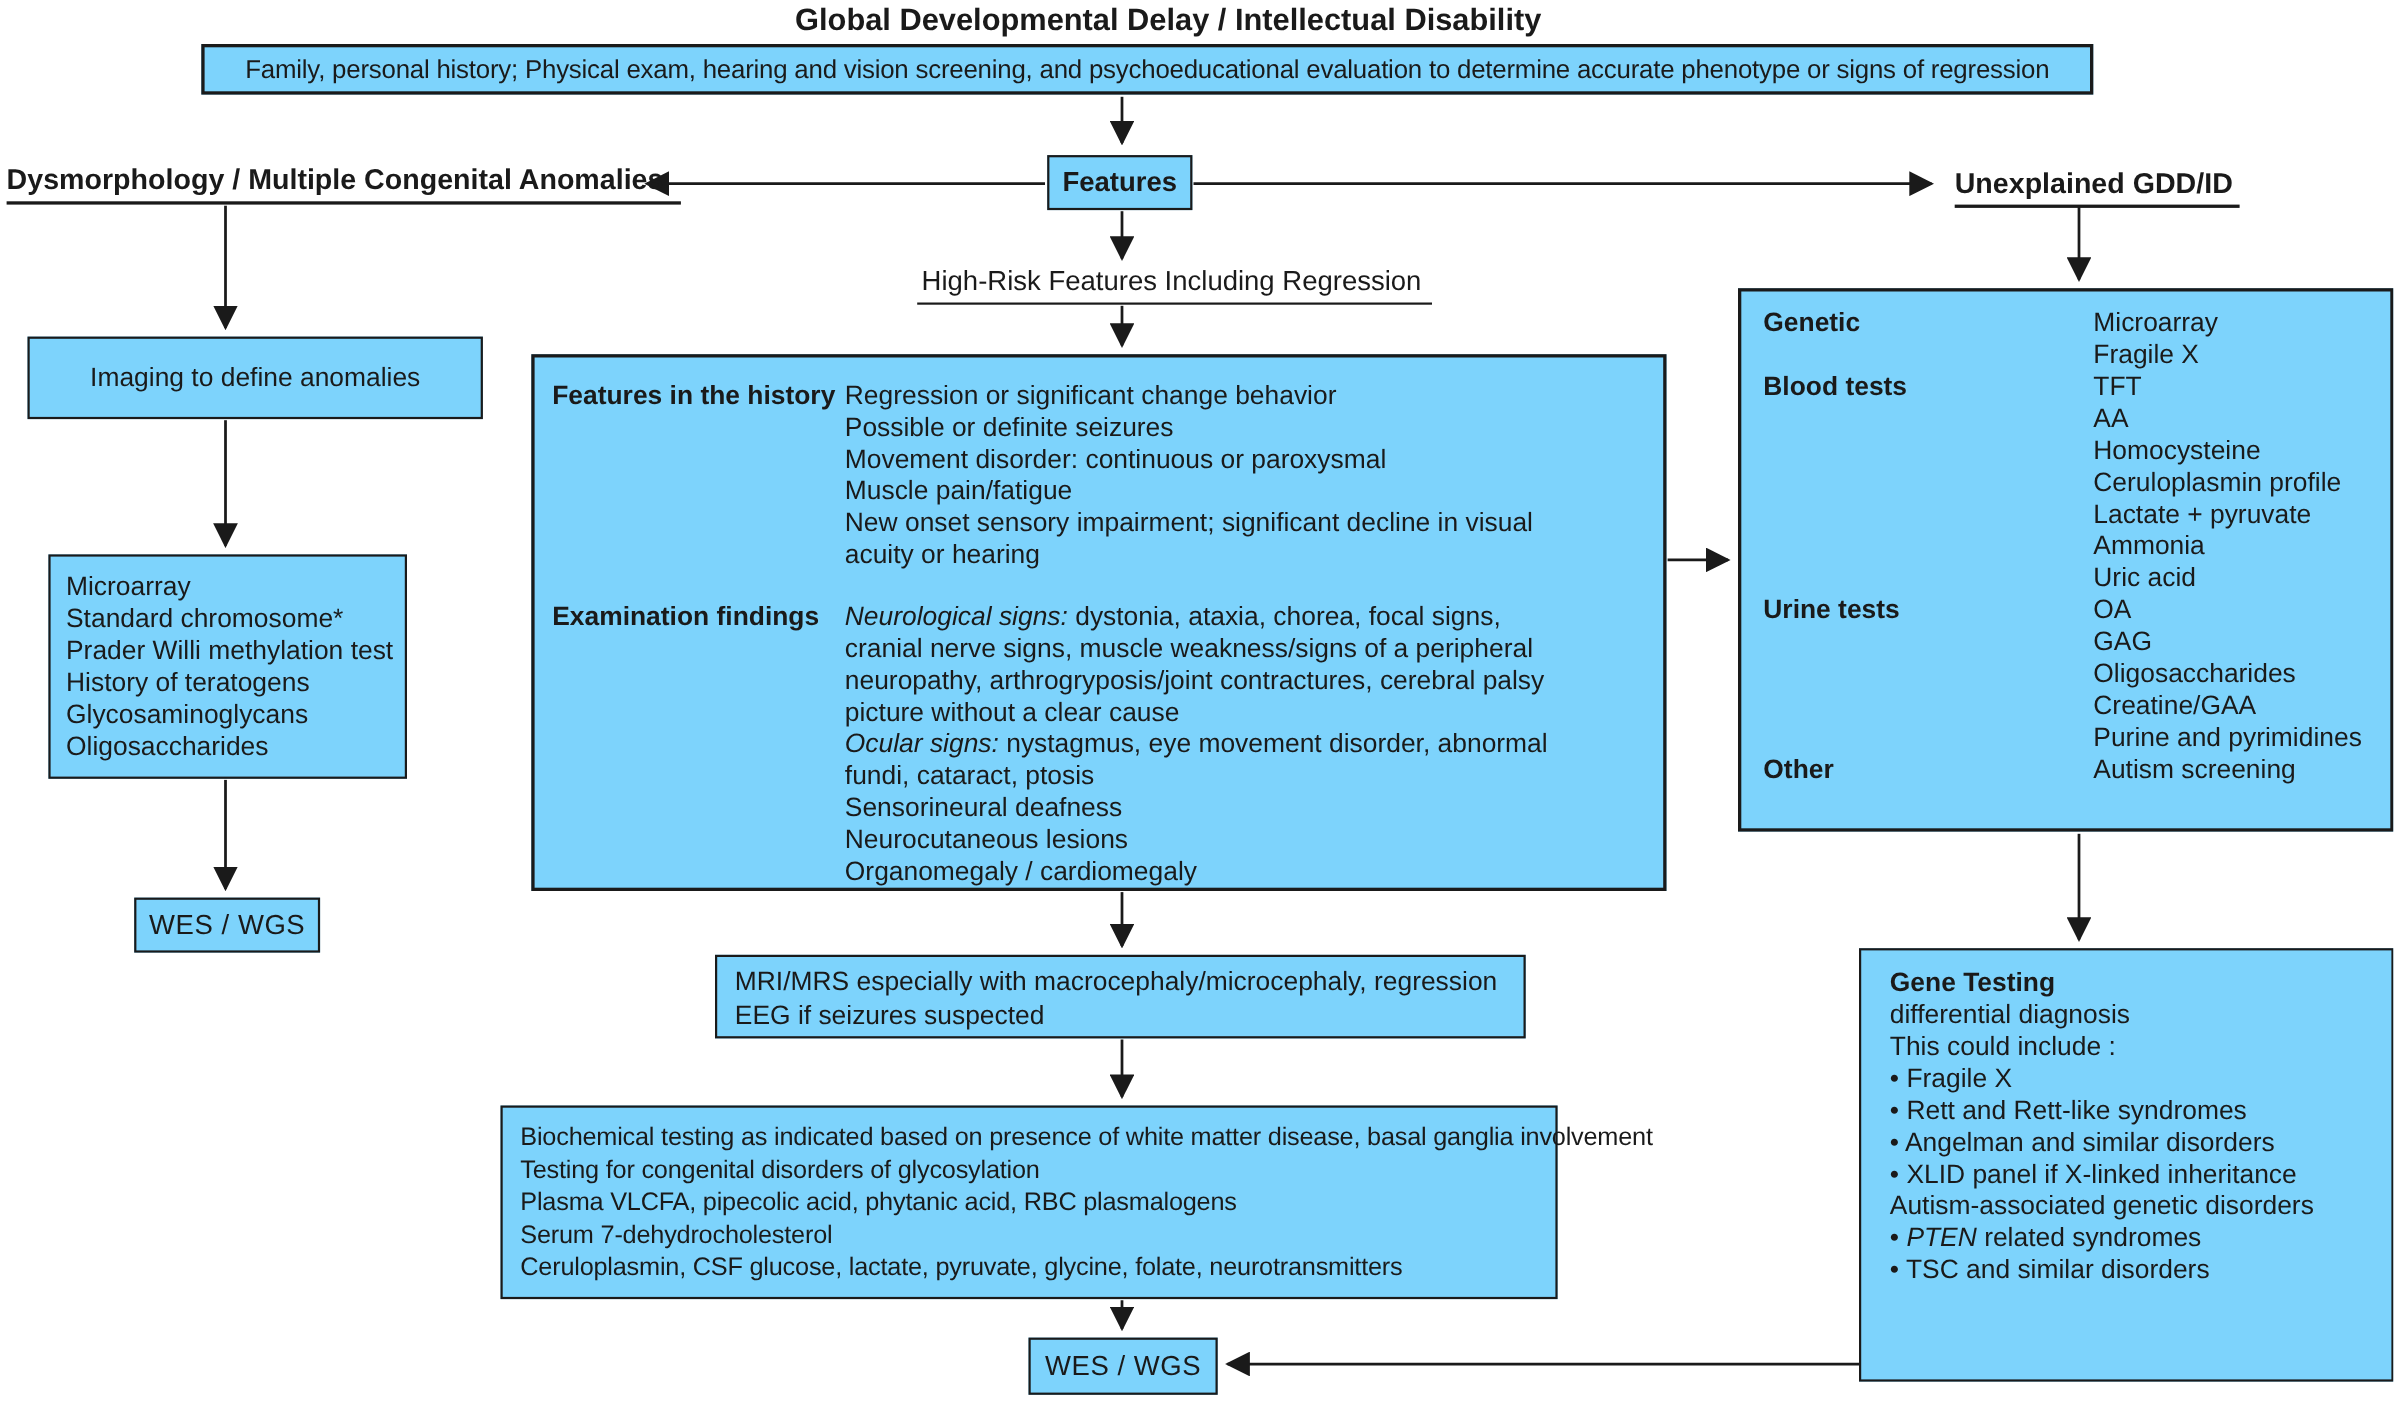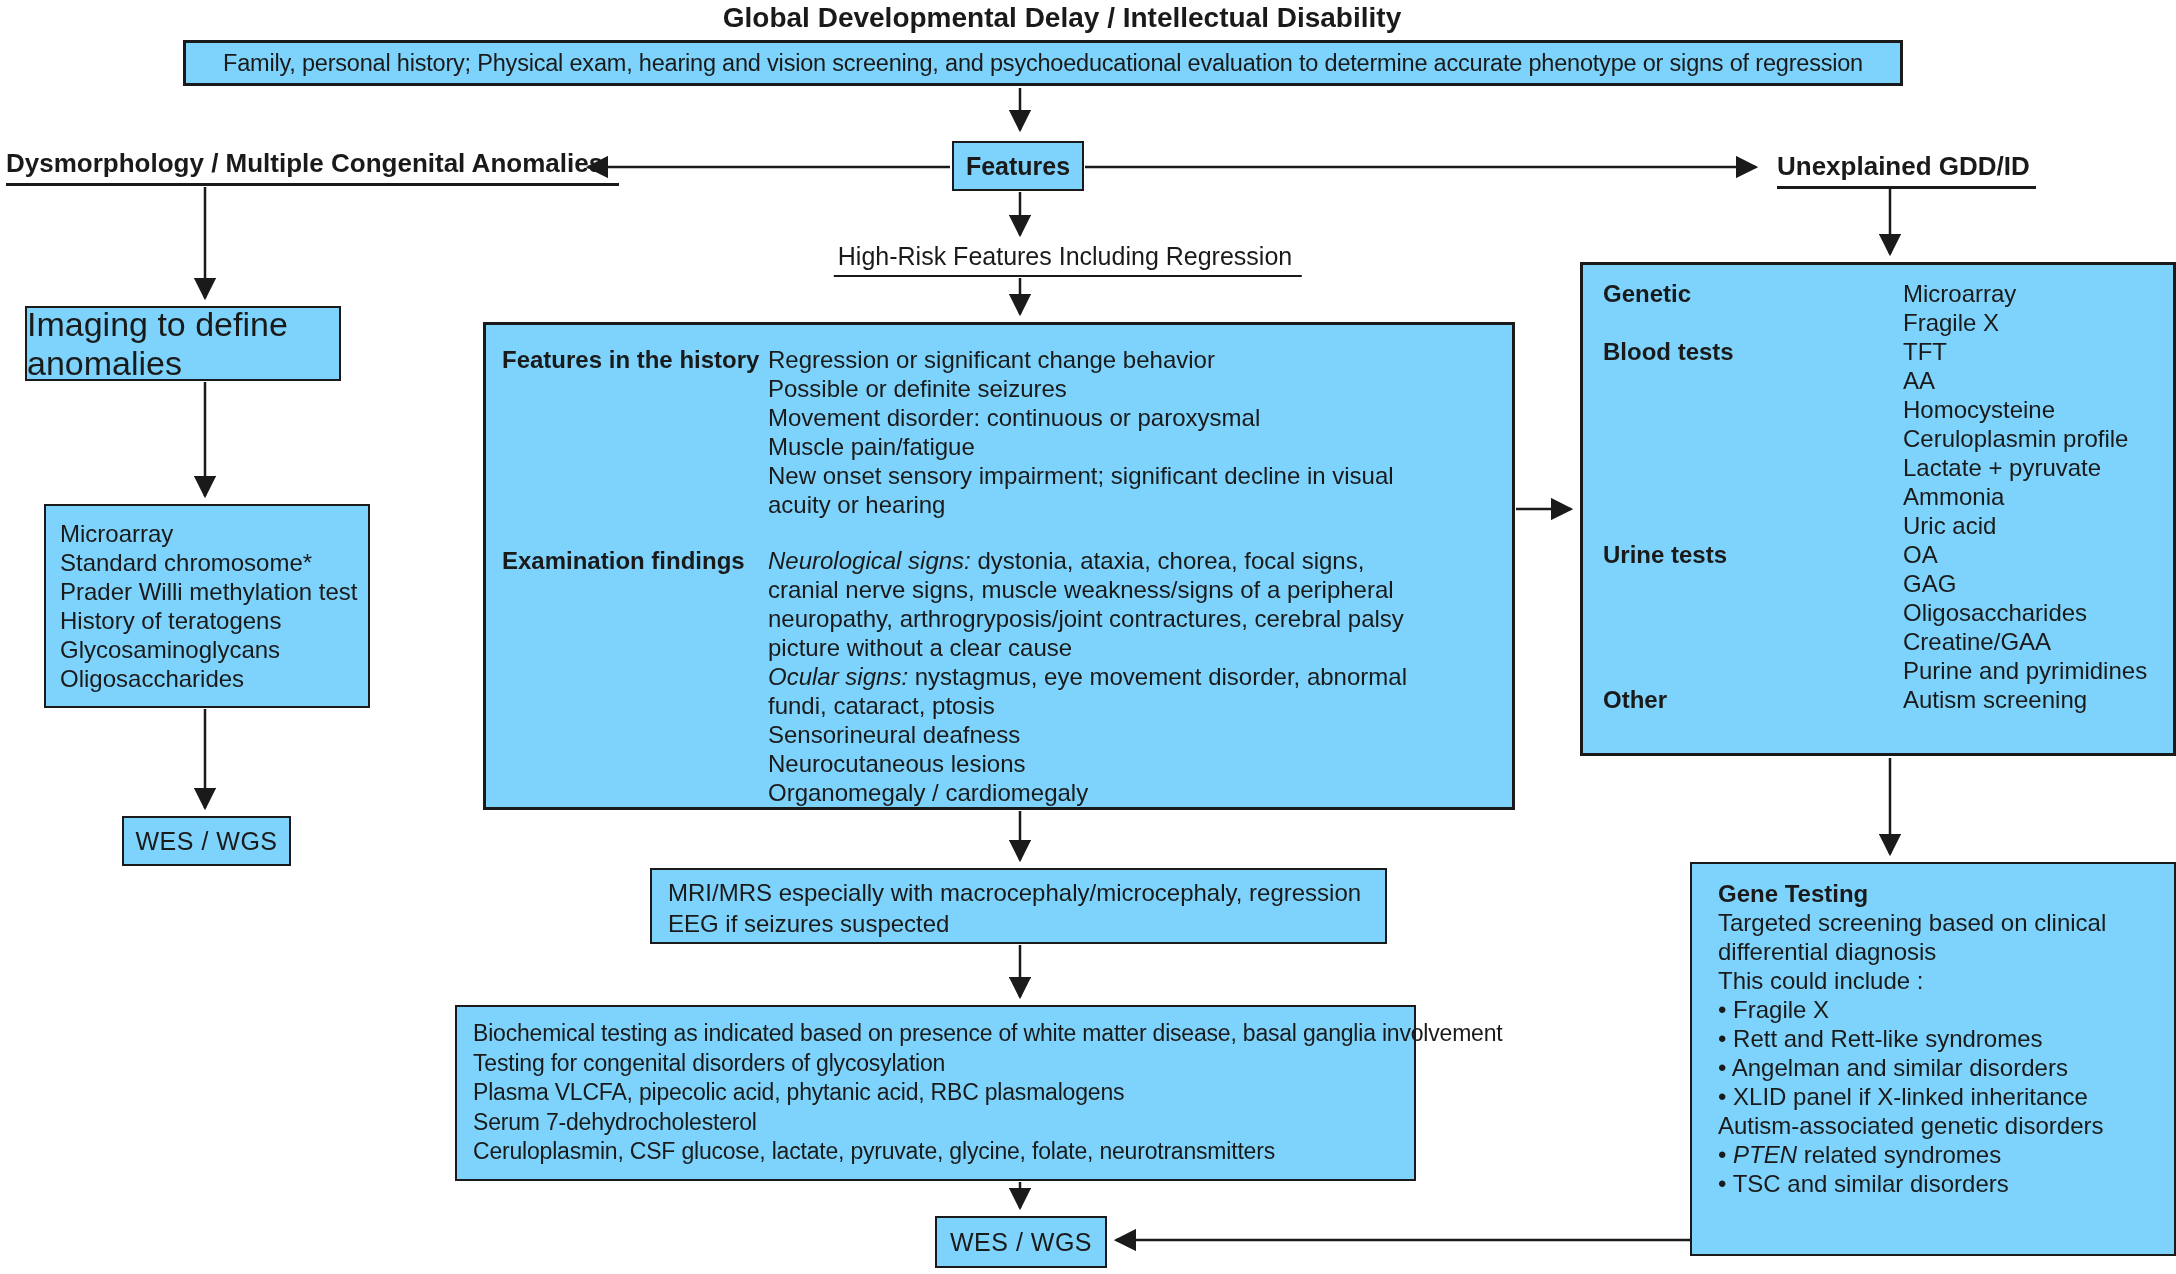--- a/index.html
+++ b/index.html
@@ -11,21 +11,21 @@
          font-size:28px;font-weight:bold;white-space:nowrap;}
   .top-box{left:183px;top:40px;width:1720px;height:46px;border-width:3px;
            font-size:23.5px;white-space:nowrap;letter-spacing:-0.2px;}
   .features-box{left:952px;top:141px;width:132px;height:50px;font-weight:bold;font-size:25px;}
   .heading{position:absolute;font-weight:bold;font-size:26px;border-bottom:3px solid #1a1a1a;
            padding-bottom:4px;white-space:nowrap;}
   .heading-left{left:6px;top:148px;padding-right:16px;}
   .heading-right{left:1777px;top:151px;padding-right:6px;}
   .high-risk{position:absolute;left:1020px;top:242px;transform:translateX(-50%);font-size:25px;
              border-bottom:2.5px solid #1a1a1a;padding:0 10px 4px 4px;white-space:nowrap;margin-left:48px;}
-  .imaging-box{left:25px;top:306px;width:316px;height:75px;font-size:34px;}
+  .imaging-box{left:25px;top:306px;width:414px;height:75px;font-size:24px;}
   .tests-box{left:44px;top:504px;width:326px;height:204px;padding:13px 0 0 14px;
              font-size:24px;line-height:29px;}
   .tests-box div{white-space:nowrap;}
   .wes-box{font-size:25px;letter-spacing:0.5px;}
   .wes-left{left:122px;top:816px;width:169px;height:50px;}
   .wes-bottom{left:935px;top:1216px;width:172px;height:52px;}
   .middle-box{left:483px;top:322px;width:1032px;height:488px;border-width:3px;
               padding:20px 14px 0 16px;}
   .mbox-grid{display:grid;grid-template-columns:266px 1fr;row-gap:27px;
              font-size:24px;line-height:29px;}
@@ -202,21 +202,20 @@
         <span class="rvalue">Purine and pyrimidines</span>
       </div>
     <div class="rrow">
         <span class="rlabel">Other</span>
         <span class="rvalue">Autism screening</span>
       </div>
   </div>
 
   <div class="box gene-box">
     <div class="gene-title">Gene Testing</div>
-    <div>Targeted screening based on clinical</div>
     <div>differential diagnosis</div>
     <div>This could include :</div>
     <div>• Fragile X</div>
     <div>• Rett and Rett-like syndromes</div>
     <div>• Angelman and similar disorders</div>
     <div>• XLID panel if X-linked inheritance</div>
     <div>Autism-associated genetic disorders</div>
     <div><span>• </span><span class="it">PTEN</span><span> related syndromes</span></div>
     <div>• TSC and similar disorders</div>
   </div>

